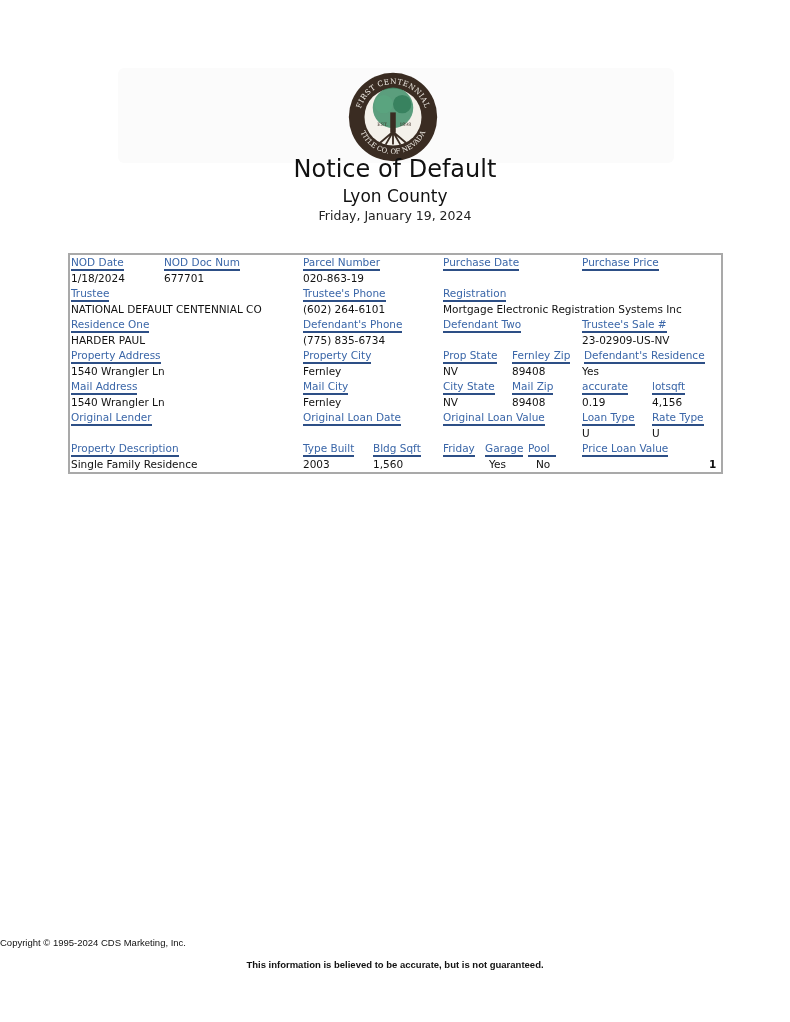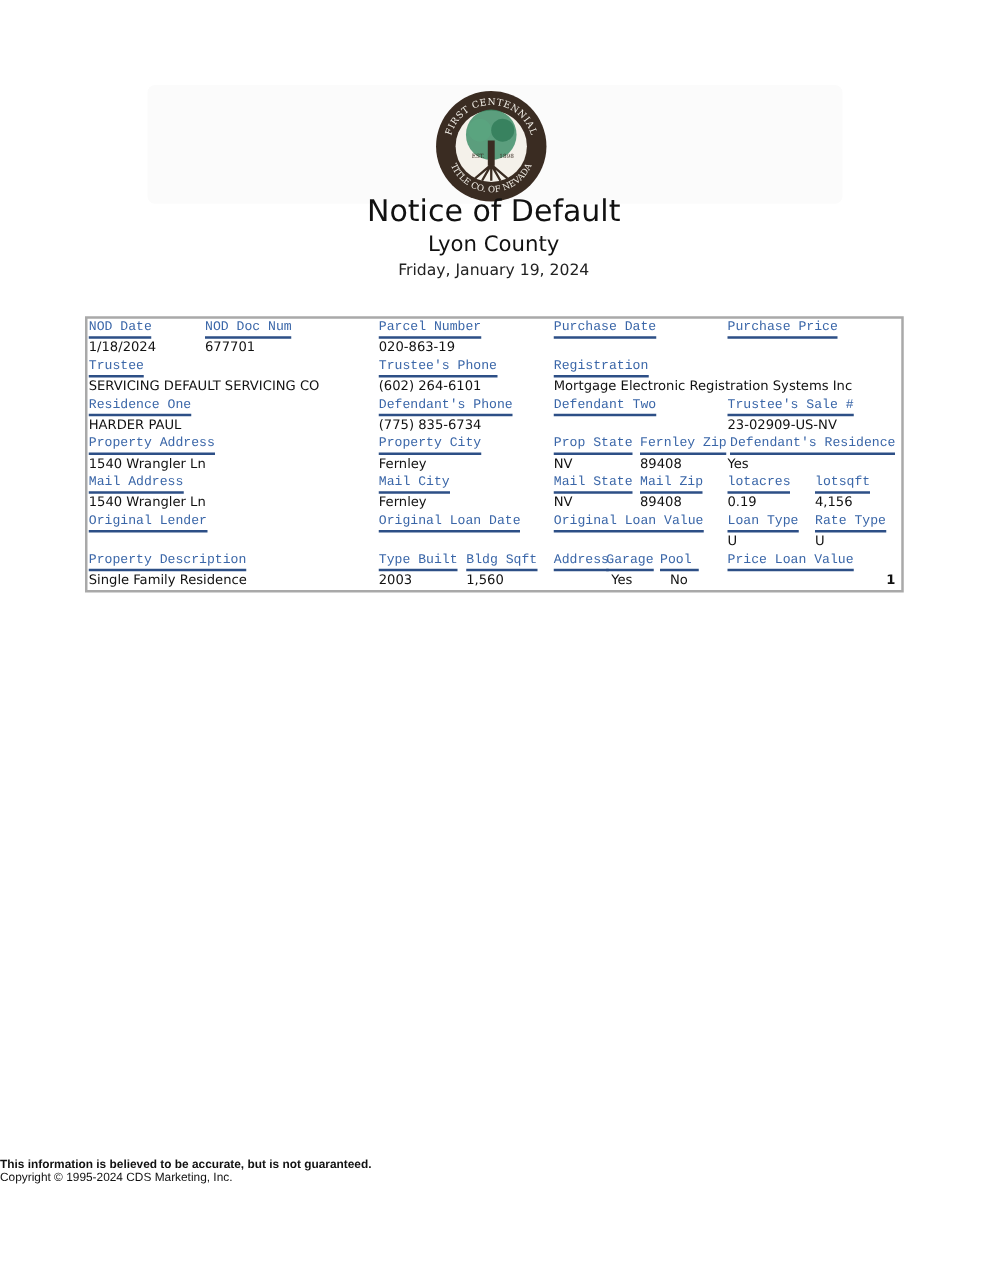--- a/index.html
+++ b/index.html
@@ -4,24 +4,24 @@
 <style>
   html, body { margin:0; padding:0; background:#ffffff; }
   body { width:790px; height:1022px; position:relative; overflow:hidden; font-family:"DejaVu Sans", sans-serif; color:#111; }
   .logo-band { position:absolute; left:118px; top:68px; width:556px; height:95px; background:#fbfbfb; border-radius:6px; }
   .logo { position:absolute; left:347px; top:71px; width:92px; height:92px; }
   .title { position:absolute; left:0; width:790px; text-align:center; top:155px; font-size:24px; color:#111; }
   .county { position:absolute; left:0; width:790px; text-align:center; top:186px; font-size:17px; color:#111; }
   .date { position:absolute; left:0; width:790px; text-align:center; top:208px; font-size:12.5px; color:#222; }
   .box { position:absolute; left:68px; top:253px; width:655px; height:221px; border:2px solid #a9a9a9; box-sizing:border-box; }
   .f { position:absolute; font-size:10.5px; white-space:nowrap; line-height:13px; }
-  .lbl { color:#3a66a8; border-bottom:2.5px solid #2d4f86; padding-bottom:0px;font-family:Liberation Mono, monospace; }
+  .lbl { color:#3a66a8; border-bottom:2.5px solid #2d4f86; padding-bottom:0px; }
   .val { color:#111; }
   .pagenum { position:absolute; font-size:10.5px; font-weight:bold; }
-  .footer1 { position:absolute; left:0; width:790px; text-align:left; top:926px; font-family:"Liberation Sans", sans-serif; font-size:9.5px; font-weight:bold; color:#111; }
+  .footer1 { position:absolute; left:0; width:790px; text-align:center; top:959px; font-family:"Liberation Sans", sans-serif; font-size:9.5px; font-weight:bold; color:#111; }
   .footer2 { position:absolute; left:0; width:762px; text-align:left; top:937px; font-family:"Liberation Sans", sans-serif; font-size:9.5px; color:#111; }
 </style>
 </head>
 <body>
 
 <div class="logo-band"></div>
 <svg class="logo" viewBox="0 0 100 100">
   <defs>
     <path id="arcTop" d="M 14 50 A 36 36 0 0 1 86 50"></path>
     <path id="arcBot" d="M 12 52 A 38 38 0 0 0 88 52"></path>
@@ -55,21 +55,21 @@
 <div class="f lbl" style="left:443px;top:256px">Purchase Date</div>
 <div class="f lbl" style="left:582px;top:256px">Purchase Price</div>
 
 <div class="f val" style="left:71px;top:272px">1/18/2024</div>
 <div class="f val" style="left:164px;top:272px">677701</div>
 <div class="f val" style="left:303px;top:272px">020-863-19</div>
 
 <div class="f lbl" style="left:71px;top:287px">Trustee</div>
 <div class="f lbl" style="left:303px;top:287px">Trustee's Phone</div>
 <div class="f lbl" style="left:443px;top:287px">Registration</div>
-<div class="f val" style="left:71px;top:303px">SERVICING DEFAULT SERVICING CO</div>
+<div class="f val" style="left:71px;top:303px">NATIONAL DEFAULT CENTENNIAL CO</div>
 <div class="f val" style="left:303px;top:303px">(602) 264-6101</div>
 <div class="f val" style="left:443px;top:303px">Mortgage Electronic Registration Systems Inc</div>
 
 <div class="f lbl" style="left:71px;top:318px">Residence One</div>
 <div class="f lbl" style="left:303px;top:318px">Defendant's Phone</div>
 <div class="f lbl" style="left:443px;top:318px">Defendant Two</div>
 <div class="f lbl" style="left:582px;top:318px">Trustee's Sale #</div>
 <div class="f val" style="left:71px;top:334px">HARDER PAUL</div>
 <div class="f val" style="left:303px;top:334px">(775) 835-6734</div>
 <div class="f val" style="left:582px;top:334px">23-02909-US-NV</div>
@@ -80,43 +80,43 @@
 <div class="f lbl" style="left:512px;top:349px">Fernley Zip</div>
 <div class="f lbl" style="left:584px;top:349px">Defendant's Residence</div>
 <div class="f val" style="left:71px;top:365px">1540 Wrangler Ln</div>
 <div class="f val" style="left:303px;top:365px">Fernley</div>
 <div class="f val" style="left:443px;top:365px">NV</div>
 <div class="f val" style="left:512px;top:365px">89408</div>
 <div class="f val" style="left:582px;top:365px">Yes</div>
 
 <div class="f lbl" style="left:71px;top:380px">Mail Address</div>
 <div class="f lbl" style="left:303px;top:380px">Mail City</div>
-<div class="f lbl" style="left:443px;top:380px">Mail State</div>
+<div class="f lbl" style="left:443px;top:380px">City State</div>
 <div class="f lbl" style="left:512px;top:380px">Mail Zip</div>
-<div class="f lbl" style="left:582px;top:380px">lotacres</div>
+<div class="f lbl" style="left:582px;top:380px">accurate</div>
 <div class="f lbl" style="left:652px;top:380px">lotsqft</div>
 <div class="f val" style="left:71px;top:396px">1540 Wrangler Ln</div>
 <div class="f val" style="left:303px;top:396px">Fernley</div>
 <div class="f val" style="left:443px;top:396px">NV</div>
 <div class="f val" style="left:512px;top:396px">89408</div>
 <div class="f val" style="left:582px;top:396px">0.19</div>
 <div class="f val" style="left:652px;top:396px">4,156</div>
 
 <div class="f lbl" style="left:71px;top:411px">Original Lender</div>
 <div class="f lbl" style="left:303px;top:411px">Original Loan Date</div>
 <div class="f lbl" style="left:443px;top:411px">Original Loan Value</div>
 <div class="f lbl" style="left:582px;top:411px">Loan Type</div>
 <div class="f lbl" style="left:652px;top:411px">Rate Type</div>
 <div class="f val" style="left:582px;top:427px">U</div>
 <div class="f val" style="left:652px;top:427px">U</div>
 
 <div class="f lbl" style="left:71px;top:442px">Property Description</div>
 <div class="f lbl" style="left:303px;top:442px">Type Built</div>
 <div class="f lbl" style="left:373px;top:442px">Bldg Sqft</div>
-<div class="f lbl" style="left:443px;top:442px">Address</div>
+<div class="f lbl" style="left:443px;top:442px">Friday</div>
 <div class="f lbl" style="left:485px;top:442px">Garage</div>
 <div class="f lbl" style="left:528px;top:442px;padding-right:6px">Pool</div>
 <div class="f lbl" style="left:582px;top:442px">Price Loan Value</div>
 <div class="f val" style="left:71px;top:458px">Single Family Residence</div>
 <div class="f val" style="left:303px;top:458px">2003</div>
 <div class="f val" style="left:373px;top:458px">1,560</div>
 <div class="f val" style="left:489px;top:458px">Yes</div>
 <div class="f val" style="left:536px;top:458px">No</div>
 <div class="pagenum" style="left:709px;top:458px">1</div>
 

